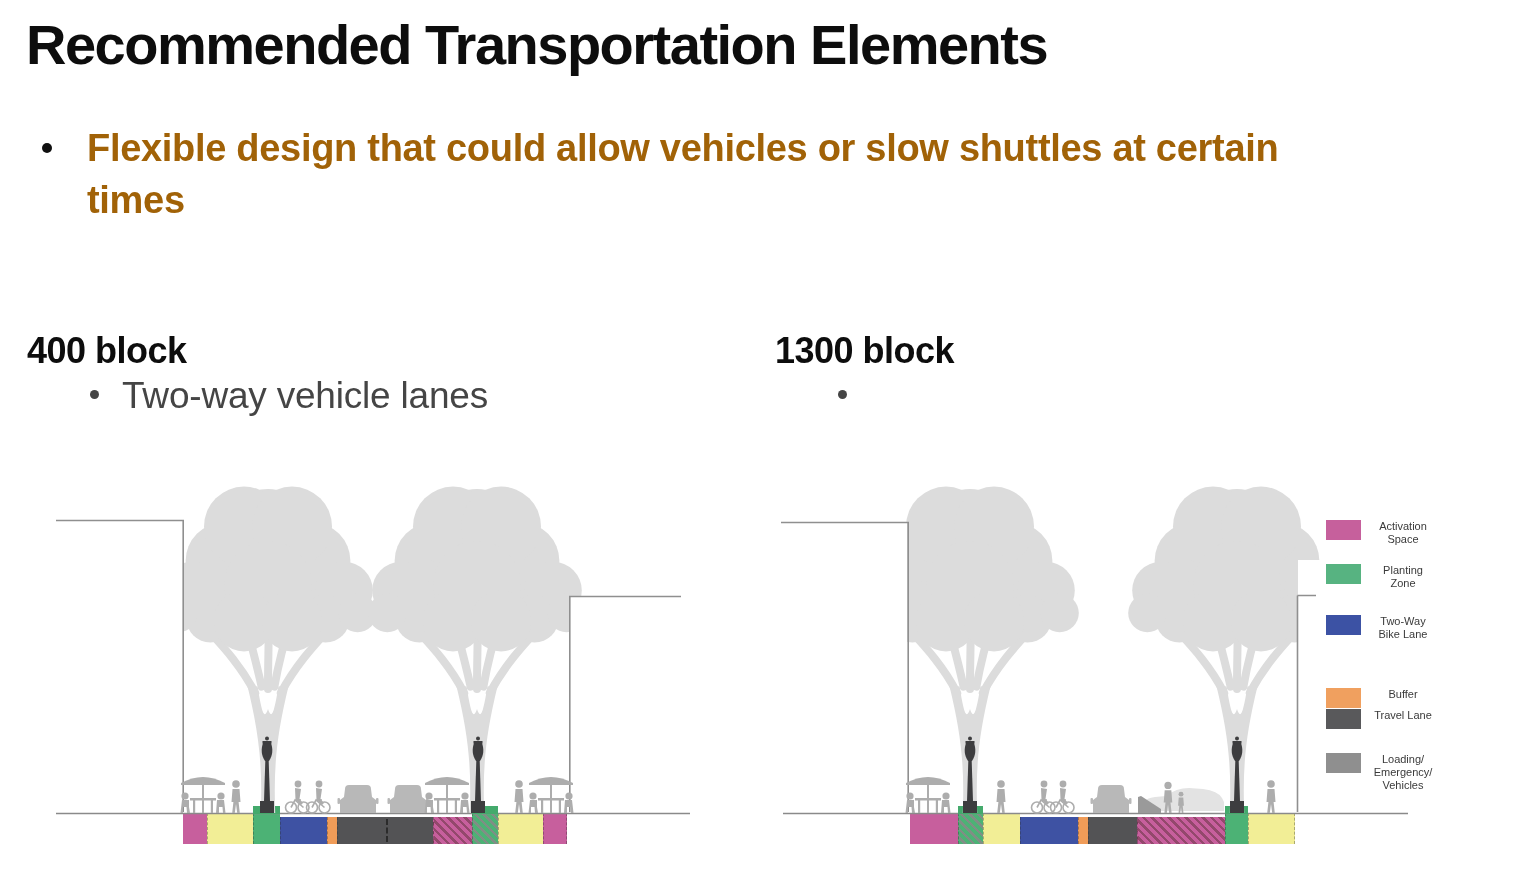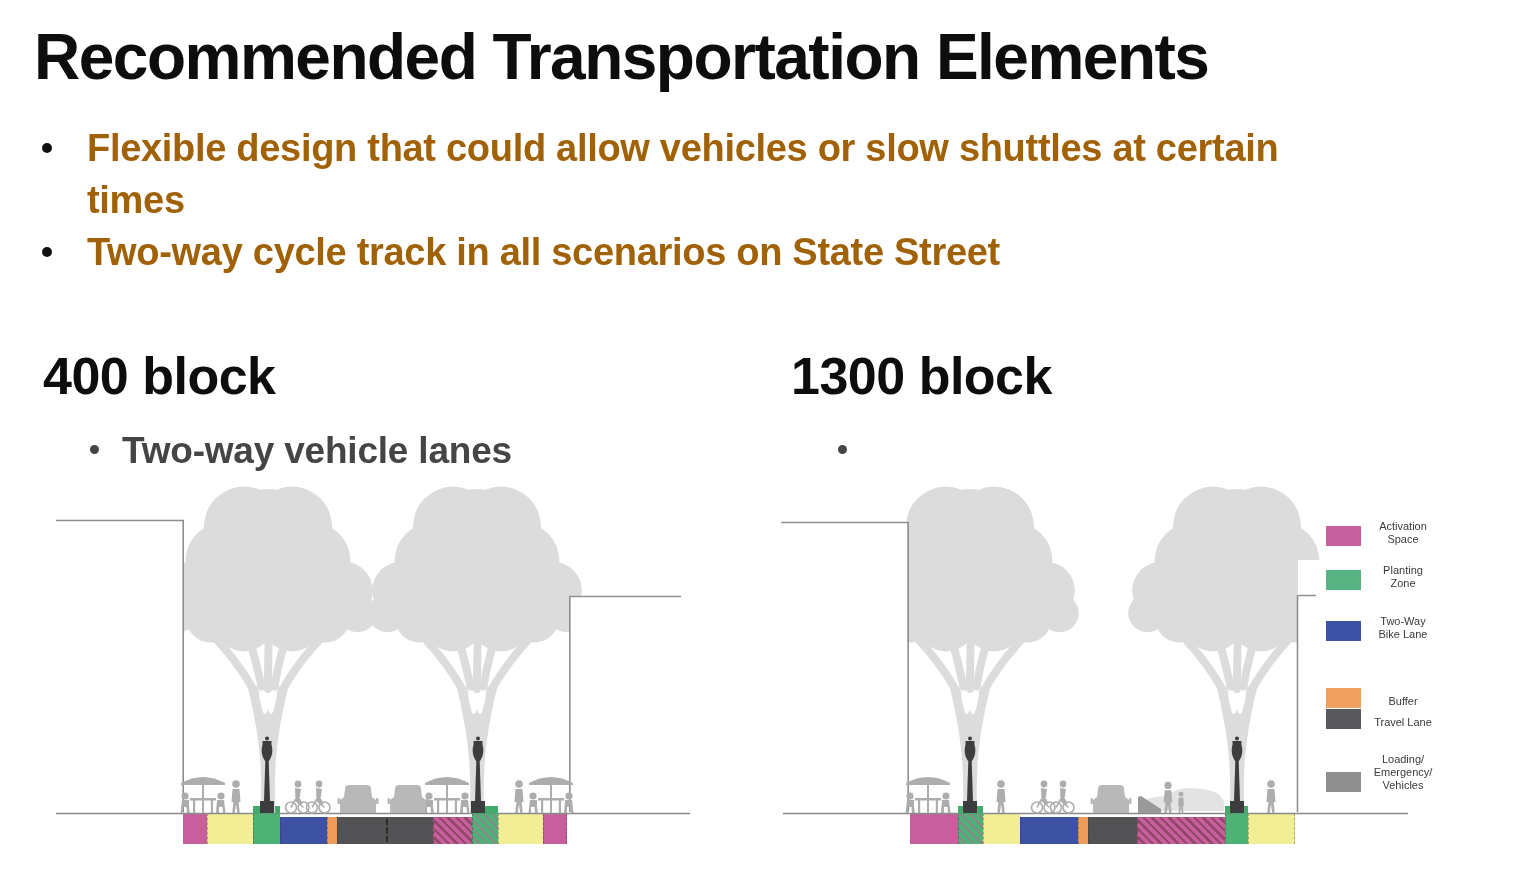--- a/index.html
+++ b/index.html
@@ -1,65 +1,64 @@
 <!DOCTYPE html>
 <html><head>
 <meta charset="utf-8">
 <style>
   html,body{margin:0;padding:0;background:#fff}
   body{width:1536px;height:873px;position:relative;overflow:hidden;
        font-family:"Liberation Sans",sans-serif;}
   .slide{position:absolute;inset:0;background:#fff}
 
   
-  .title{position:absolute;left:26px;top:12px;margin:8px;font-size:64px;font-weight:bold;
+  .title{position:absolute;left:26px;top:12px;margin:0;font-size:56px;font-weight:bold;
          color:#0d0d0d;letter-spacing:-1.5px;white-space:nowrap}
   .intro{position:absolute;left:40px;top:122px;margin:0;padding:0;list-style:none;width:1240px}
   .intro li{position:relative;padding-left:47px;font-size:38px;line-height:52px;
             font-weight:bold;color:#a16207;letter-spacing:-0.3px}
   .intro li .dot{position:absolute;left:2px;top:21px;width:10px;height:10px;
                  border-radius:50%;background:#101010}
 
   
   .blk{position:absolute}
-  .blk h2{margin:16px;font-size:52px;font-weight:bold;color:#0d0d0d;letter-spacing:-0.5px}
+  .blk h2{margin:0;font-size:36px;font-weight:bold;color:#0d0d0d;letter-spacing:-0.5px}
   .blk-400{left:27px;top:330px;width:700px}
   .blk-1300{left:775px;top:330px;width:760px}
-  .sub{position:relative;margin-top:21px;margin-left:61px;padding-left:34px;
-       font-size:37px;line-height:47px;color:#454545;font-weight:700;letter-spacing:-0.2px}
+  .sub{position:relative;margin-left:61px;padding-left:34px;
+       font-size:37px;line-height:47px;color:#454545;font-weight:400;letter-spacing:-0.2px}
   .sub .sdot{position:absolute;left:2px;top:18px;width:9px;height:9px;border-radius:50%;background:#454545}
   .blk-1300 .sub{width:580px}
 
   
   .strip{position:absolute;top:813px;height:31px;display:flex;align-items:flex-end;z-index:1}
   .lane{position:relative;height:31px;box-sizing:border-box;border-left:1px dashed rgba(40,40,40,.35)}
   .lane:first-child{border-left:none}
   .lane:last-child{border-right:1px dashed rgba(40,40,40,.35)}
   .lane.street{height:27px}
   .centerline{position:absolute;left:50%;top:2px;bottom:2px;width:0;border-left:2px dashed #2b2b2b}
 
   
   svg.scenery{position:absolute;inset:0;z-index:2;pointer-events:none}
 
   
   .legend{position:absolute;left:1326px;top:0;width:190px;height:873px;z-index:3}
-  .lrow{position:absolute;display:flex;align-items:flex-end}
+  .lrow{position:absolute;display:flex;align-items:flex-start}
   .sw{width:35px;height:20px;flex:0 0 35px;margin-right:9px}
   .ltxt{width:66px;font-size:11px;line-height:13px;text-align:center;color:#3a3a3a}
 </style>
 </head>
 <body>
 
 <div class="slide">
 
   <h1 class="title">Recommended Transportation Elements</h1>
 
   <ul class="intro">
     <li><span class="dot"></span><span>Flexible design that could allow vehicles or slow shuttles at certain times</span></li>
-    <li><span class="dot"></span><span>Two-way cycle track in all scenarios on State Street</span></li>
   </ul>
 
   <section class="blk blk-400">
     <h2>400 block</h2>
     <div class="sub">
       <span class="sdot"></span><span>Two-way vehicle lanes</span>
     </div>
   </section>
 
   <section class="blk blk-1300">

